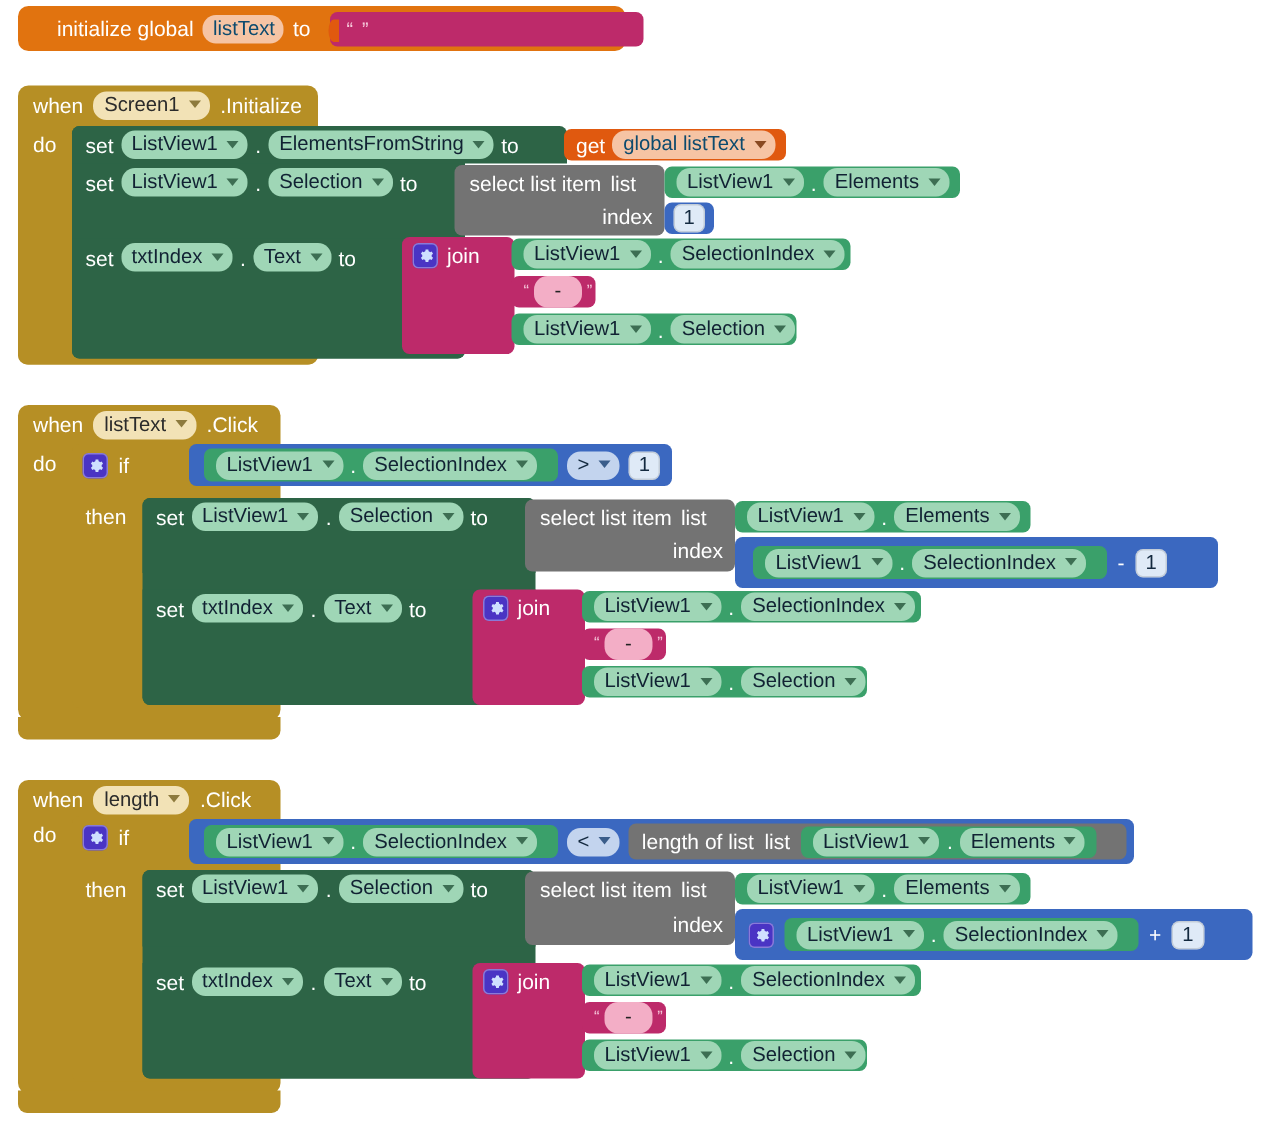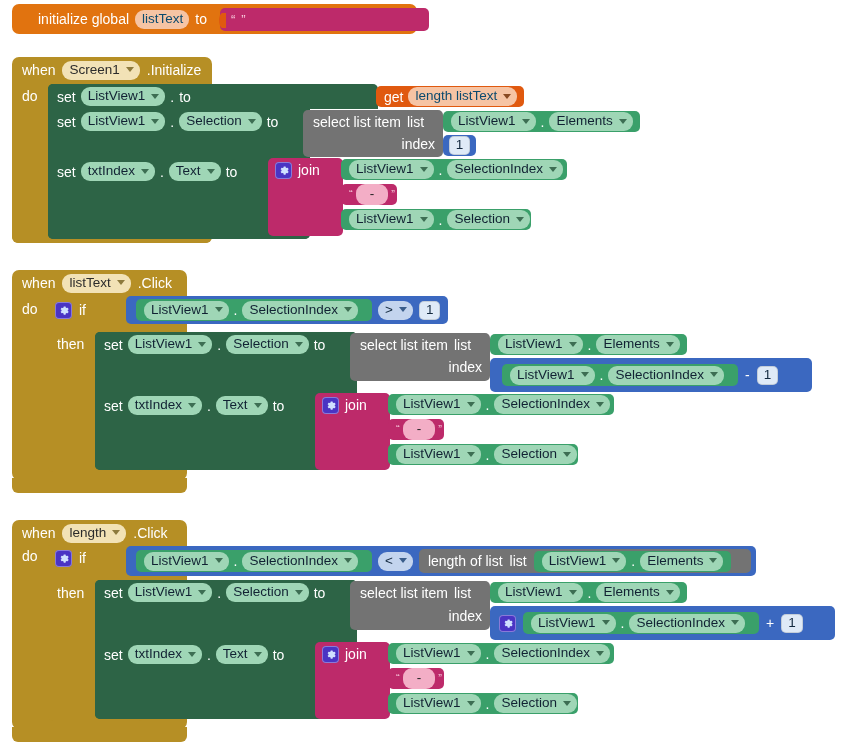--- a/index.html
+++ b/index.html
@@ -117,28 +117,32 @@
   <div class="blk c-setter" style="left:48px;top:84px;width:262px;height:155px;border-radius:5px 5px 5px 5px;"></div>
 
   <div class="blk c-setter" style="left:48px;top:84px;width:330px;height:25px;border-radius:5px 5px 0 0;">
     <div class="row" style="height:25px;padding-left:9px;gap:5px;">
       <span class="lbl">set</span>
       <span class="fld green">
           <span>ListView1</span>
           <i class="tri"></i>
         </span>
       <span class="lbl">.</span>
+      <span class="fld green">
+          <span>ElementsFromString</span>
+          <i class="tri"></i>
+        </span>
       <span class="lbl">to</span>
     </div>
   </div>
   <div class="blk c-varget" style="left:376px;top:86px;width:148px;height:21px;border-radius:5px;">
     <div class="row" style="height:21px;padding-left:8px;gap:5px;">
       <span class="lbl">get</span>
       <span class="fld orange">
-          <span>length listText</span>
+          <span>global listText</span>
           <i class="tri"></i>
         </span>
     </div>
   </div>
 
   <div class="blk c-setter" style="left:48px;top:109px;width:262px;height:49px;">
     <div class="row" style="height:25px;padding-left:9px;gap:5px;">
       <span class="lbl">set</span>
       <span class="fld green">
           <span>ListView1</span>

